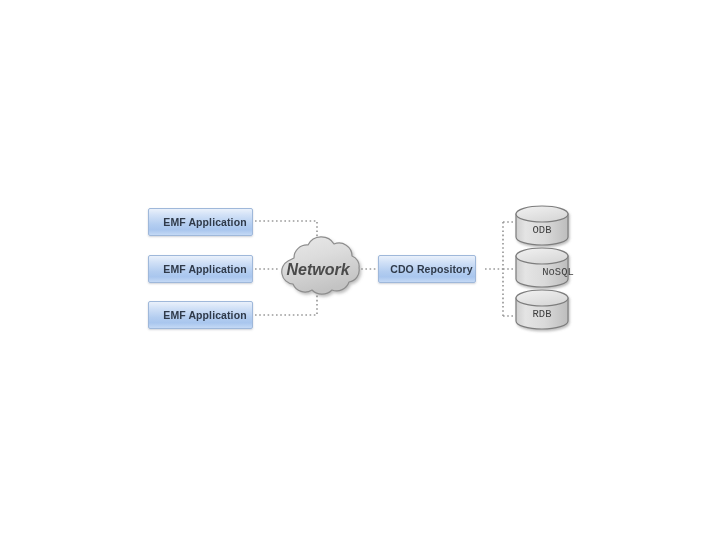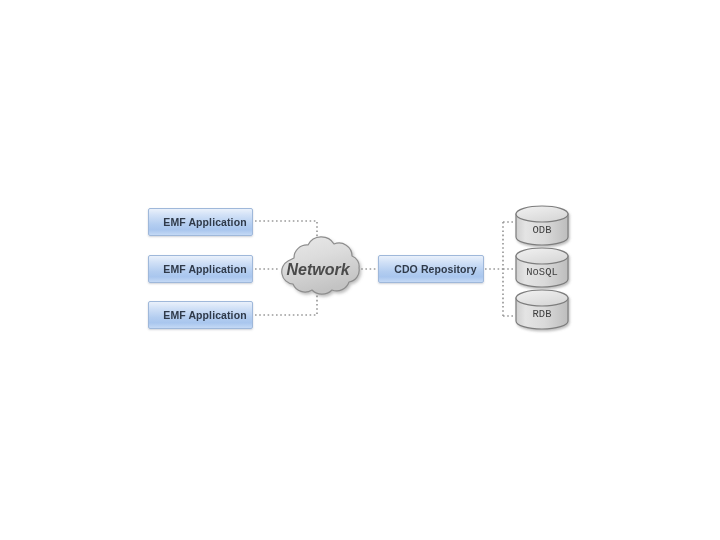--- a/index.html
+++ b/index.html
@@ -155,21 +155,21 @@
         A 13 13 0 0 1 68 58
         A 14 14 0 0 1 48 58
         A 13 13 0 0 1 29 52
         A 12 12 0 0 1 18 42
         A 12 12 0 0 1 24 29
         Z" fill="url(#cloudGrad)" stroke="#8d8d8d" stroke-width="1.2" stroke-linejoin="round"></path>
     </g>
   </svg>
   <div id="cloud-text" style="left:264px; top:261px; width:108px;">Network</div>
 
-  <div class="node-box" style="left:378px; top:255px; width:106px; height:28px;">
+  <div class="node-box" style="left:378px; top:255px; width:98px; height:28px;">
     <span class="node-label">CDO Repository</span>
   </div>
 
   <svg class="db-cyl" style="left:512px; top:204px; width:66px; height:46px;" viewBox="0 0 66 46" xmlns="http://www.w3.org/2000/svg">
     <defs>
       <linearGradient id="cylBody1" x1="0" y1="0" x2="1" y2="0">
         <stop offset="0%" stop-color="#cfcfcf"></stop>
         <stop offset="18%" stop-color="#e4e4e4"></stop>
         <stop offset="55%" stop-color="#dadada"></stop>
         <stop offset="100%" stop-color="#bdbdbd"></stop>
@@ -203,21 +203,21 @@
       </linearGradient>
       <filter id="cylShadow2" x="-30%" y="-30%" width="180%" height="180%">
         <feDropShadow dx="1.2" dy="1.8" stdDeviation="1.3" flood-color="#6e6e6e" flood-opacity="0.45"></feDropShadow>
       </filter>
     </defs>
     <g filter="url(#cylShadow2)">
       <path d="M 4 10 L 4 33 A 26 8 0 0 0 56 33 L 56 10 Z" fill="url(#cylBody2)" stroke="#7d7d7d" stroke-width="1.2"></path>
       <ellipse cx="30" cy="10" rx="26" ry="8" fill="url(#cylTop2)" stroke="#7d7d7d" stroke-width="1.2"></ellipse>
     </g>
   </svg>
-  <div class="db-label" style="left:512px; top:266px; width:60px;">NoSQL</div>
+  <div class="db-label" style="left:528px; top:266px; width:60px;">NoSQL</div>
 
   <svg class="db-cyl" style="left:512px; top:288px; width:66px; height:46px;" viewBox="0 0 66 46" xmlns="http://www.w3.org/2000/svg">
     <defs>
       <linearGradient id="cylBody3" x1="0" y1="0" x2="1" y2="0">
         <stop offset="0%" stop-color="#cfcfcf"></stop>
         <stop offset="18%" stop-color="#e4e4e4"></stop>
         <stop offset="55%" stop-color="#dadada"></stop>
         <stop offset="100%" stop-color="#bdbdbd"></stop>
       </linearGradient>
       <linearGradient id="cylTop3" x1="0" y1="0" x2="0.6" y2="1">

